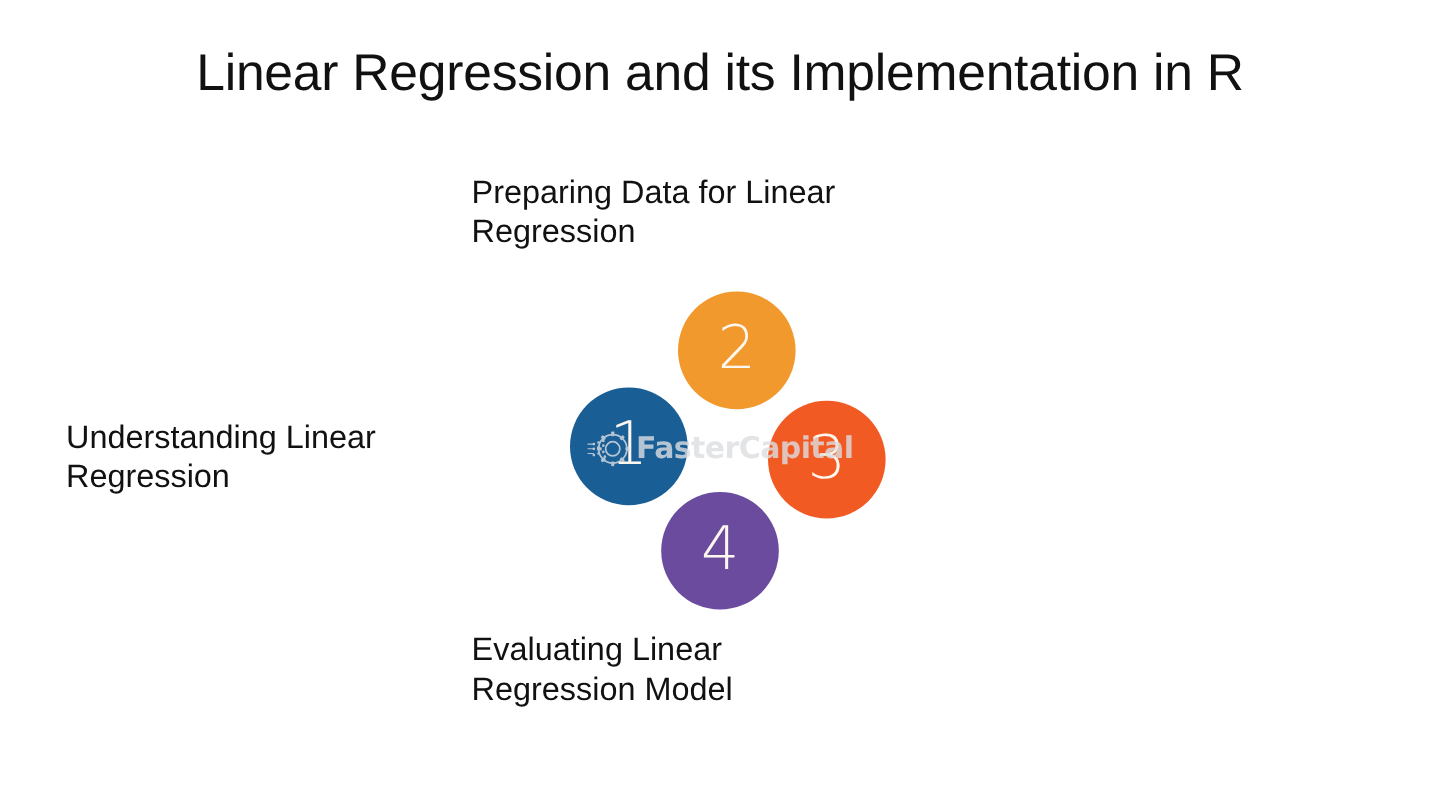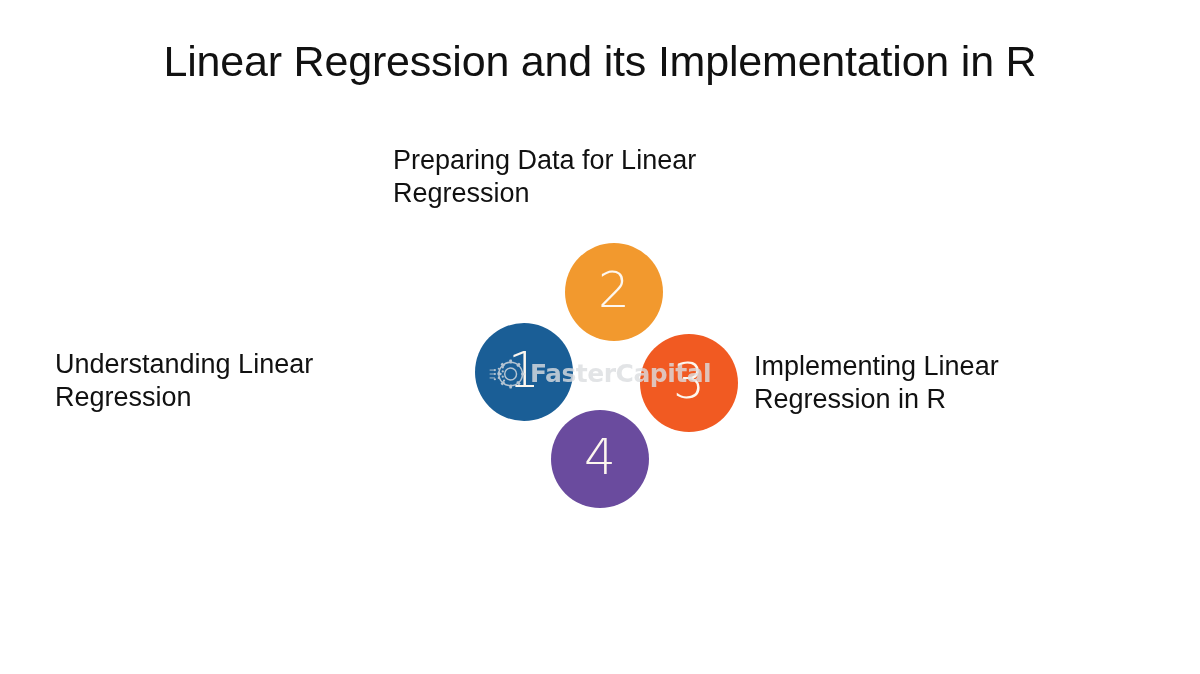--- a/index.html
+++ b/index.html
@@ -142,23 +142,23 @@
     <div id="circle-4" class="node-circle">
       <span class="node-num">4</span>
     </div>
 
     <div id="label-1" class="node-label">Understanding Linear
 Regression</div>
 
     <div id="label-2" class="node-label">Preparing Data for Linear
 Regression</div>
 
-    <div id="label-3" class="node-label">Implementing Linear
-Regression in R</div>
 
+    <div id="label-4" class="node-label">Evaluating Linear
+Regression Model</div>
 
     <div id="watermark">
       <svg id="watermark-icon" viewBox="0 0 64 64">
         <g fill="none" stroke="#dcdee1" stroke-width="2.2">
           <circle cx="36" cy="32" r="18"></circle>
           <circle cx="36" cy="32" r="9"></circle>
         </g>
         <g fill="#dcdee1">
           <rect x="34" y="10" width="4" height="6" rx="1"></rect>
           <rect x="34" y="48" width="4" height="6" rx="1"></rect>

